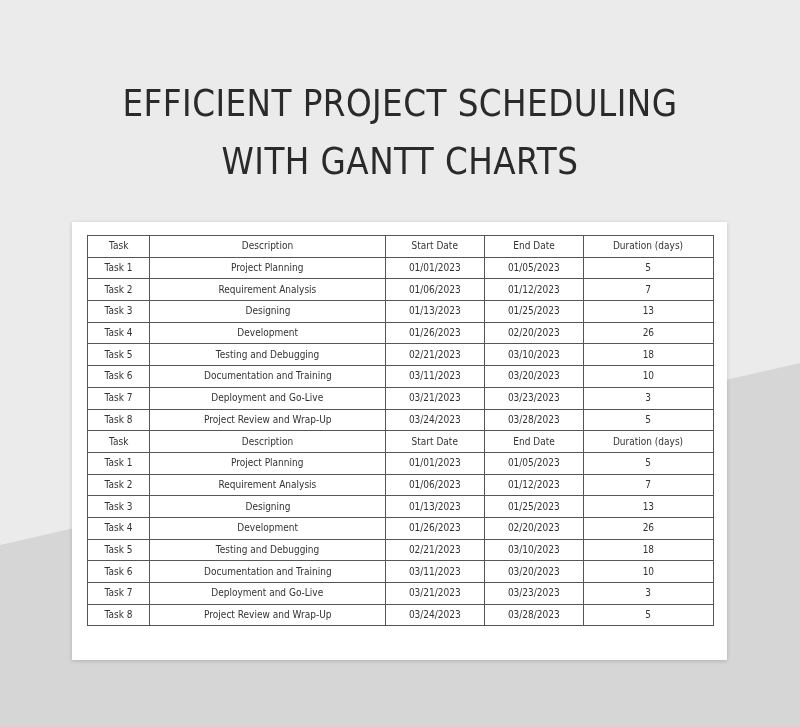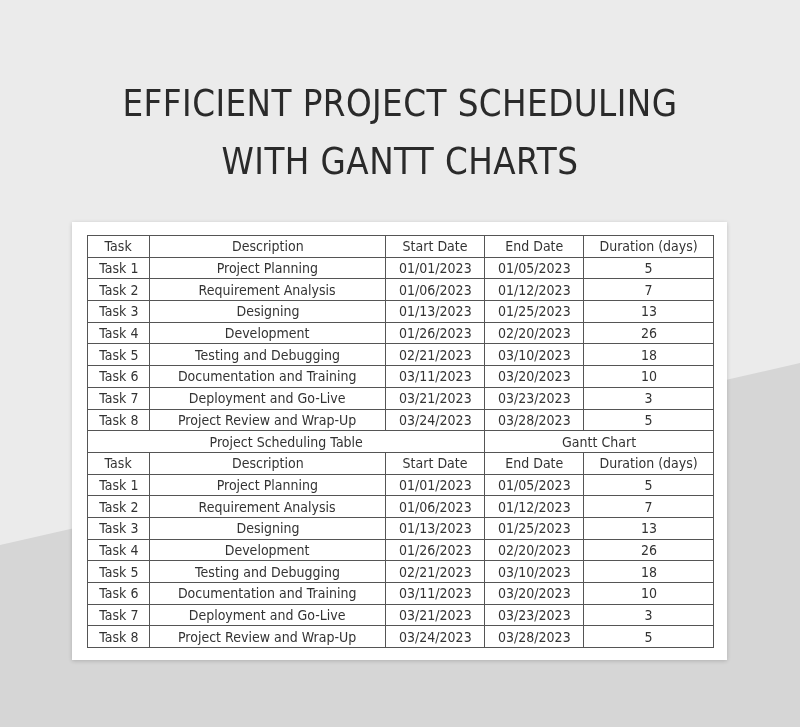--- a/index.html
+++ b/index.html
@@ -24,21 +24,21 @@
   .card {
     position: absolute; left: 72px; top: 222px; width: 655px; height: 438px;
     background: #ffffff;
     box-shadow: 0 1px 4px rgba(0,0,0,0.18);
   }
   table.sheet {
     position: absolute; left: 15px; top: 13px;
     border-collapse: collapse; table-layout: fixed;
     width: 626px;
     font-family: "DejaVu Sans", sans-serif;
-    font-size: 14px; color: #333;
+    font-size: 10px; color: #333;
   }
   table.sheet td {
     border: 1px solid #555;
     height: 20.7px; padding: 0; text-align: center;
     white-space: nowrap; overflow: hidden; line-height: 20px;
   }
   table.sheet td span { display: inline-block; transform: scaleX(0.9); transform-origin: center; }
 </style>
 </head>
 <body>
@@ -117,24 +117,20 @@
           <td><span>3</span></td>
         </tr>
         <tr>
           <td><span>Task 8</span></td>
           <td><span>Project Review and Wrap-Up</span></td>
           <td><span>03/24/2023</span></td>
           <td><span>03/28/2023</span></td>
           <td><span>5</span></td>
         </tr>
         <tr>
-          <td colspan="3"><span>Project Scheduling Table</span></td>
-          <td colspan="2"><span>Gantt Chart</span></td>
-        </tr>
-        <tr>
           <td><span>Task</span></td>
           <td><span>Description</span></td>
           <td><span>Start Date</span></td>
           <td><span>End Date</span></td>
           <td><span>Duration (days)</span></td>
         </tr>
         <tr>
           <td><span>Task 1</span></td>
           <td><span>Project Planning</span></td>
           <td><span>01/01/2023</span></td>

